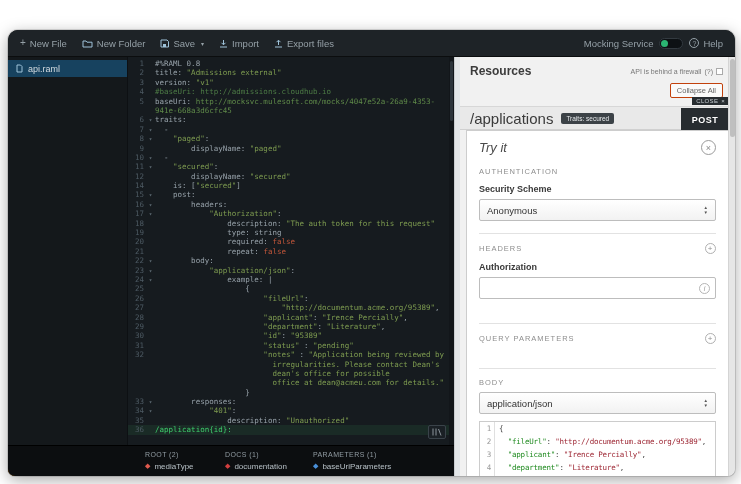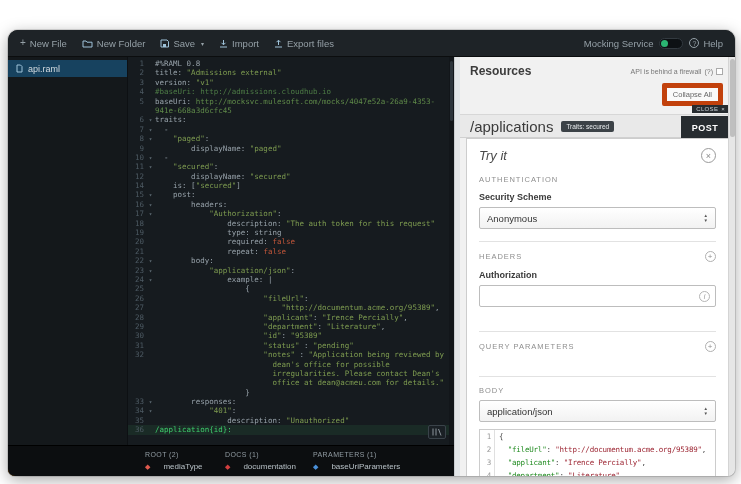--- a/index.html
+++ b/index.html
@@ -43,34 +43,34 @@
   .crow.hl{background:rgba(63,208,109,.09);}
   .edbook{position:absolute;right:8px;bottom:6px;width:18px;height:14px;border:1px solid #3a434a;border-radius:2px;
     color:#8a949b;display:flex;align-items:center;justify-content:center;background:#1a2025;}
   .edscroll{position:absolute;right:0;top:0;bottom:0;width:5px;background:#12161a;}
   .edthumb{position:absolute;left:1px;top:4px;width:3px;height:60px;background:#2c343b;border-radius:2px;}
 
   
   .footer{height:31px;flex:0 0 31px;background:#0c0e10;border-top:1px solid #000;padding:5px 0 0 137px;}
   .frow{display:grid;grid-template-columns:80px 88px auto;}
   .ftab{font-size:7px;color:#929ca3;letter-spacing:.4px;}
-  .fitem{display:flex;align-items:center;gap:13px;font-size:8px;color:#b7c0c6;margin-top:4px;}
+  .fitem{display:flex;align-items:flex-start;gap:4px;font-size:8px;color:#b7c0c6;margin-top:4px;}
   .dia{font-size:7px;line-height:1;}
 
   .splitter{width:6px;flex:0 0 6px;background:#e3e6e8;border-left:1px solid #c9cdd0;}
 
   
   .panel{flex:1;background:#f1f1f1;position:relative;display:flex;flex-direction:column;min-width:0;}
   .phead{padding:7px 12px 4px 10px;}
   .prow1{display:flex;align-items:center;justify-content:space-between;}
   .ptitle{font-size:12px;font-weight:bold;color:#3c3c3c;}
   .firewall{display:flex;align-items:center;gap:3px;font-size:7px;color:#777;}
   .cbx{width:7px;height:7px;border:1px solid #aaa;background:#fff;display:inline-block;}
   .prow2{display:flex;justify-content:flex-end;margin-top:5px;}
-  .collapse{font-size:7.5px;color:#666;background:#fafafa;border:5px solid #c2410c;border-radius:2px;
+  .collapse{font-size:7.5px;color:#666;background:#fafafa;border:1px solid #c2410c;border-radius:2px;
     padding:2px 6px;font-family:inherit;cursor:pointer;}
 
   .resource{height:24px;background:#e9e9e9;border-top:1px solid #d7d7d7;border-bottom:1px solid #d0d0d0;
     display:flex;align-items:center;padding:0 10px;position:relative;margin-top:4px;}
   .rpath{font-size:15px;color:#3a3a3a;}
   .rbadge{margin-left:8px;background:#3c4247;color:#e8ebed;font-size:6.5px;padding:2px 5px;border-radius:2px;}
   .closechip{position:absolute;right:6px;top:-10px;background:#272c30;color:#c9d0d5;font-size:6px;
     padding:1px 4px;letter-spacing:.3px;display:flex;gap:3px;align-items:center;}
   .posttab{position:absolute;right:6px;top:1px;width:48px;height:23px;background:#272c30;color:#fff;
     font-size:9px;font-weight:bold;display:flex;align-items:center;justify-content:center;letter-spacing:.5px;}
@@ -204,22 +204,22 @@
               <div class="crow"><span class="gut">23</span><span class="fold">▾</span><span class="ct"><span class="st">            "application/json"</span><span class="pl">:</span></span></div>
               <div class="crow"><span class="gut">24</span><span class="fold">▾</span><span class="ct"><span class="pl">                example: |</span></span></div>
               <div class="crow"><span class="gut">25</span><span class="fold"></span><span class="ct"><span class="pl">                    {</span></span></div>
               <div class="crow"><span class="gut">26</span><span class="fold"></span><span class="ct"><span class="st">                        "fileUrl"</span><span class="pl">:</span></span></div>
               <div class="crow"><span class="gut">27</span><span class="fold"></span><span class="ct"><span class="st">                            "http://documentum.acme.org/95389"</span><span class="pl">,</span></span></div>
               <div class="crow"><span class="gut">28</span><span class="fold"></span><span class="ct"><span class="st">                        "applicant"</span><span class="pl">: </span><span class="st">"Irence Percially"</span><span class="pl">,</span></span></div>
               <div class="crow"><span class="gut">29</span><span class="fold"></span><span class="ct"><span class="st">                        "department"</span><span class="pl">: </span><span class="st">"Literature"</span><span class="pl">,</span></span></div>
               <div class="crow"><span class="gut">30</span><span class="fold"></span><span class="ct"><span class="st">                        "id"</span><span class="pl">: </span><span class="st">"95389"</span></span></div>
               <div class="crow"><span class="gut">31</span><span class="fold"></span><span class="ct"><span class="st">                        "status"</span><span class="pl"> : </span><span class="st">"pending"</span></span></div>
               <div class="crow"><span class="gut">32</span><span class="fold"></span><span class="ct"><span class="st">                        "notes"</span><span class="pl"> : </span><span class="st">"Application being reviewed by</span></span></div>
+              <div class="crow"><span class="gut"></span><span class="fold"></span><span class="ct"><span class="st">                          irregularities. Please contact Dean's</span></span></div>
               <div class="crow"><span class="gut"></span><span class="fold"></span><span class="ct"><span class="st">                          dean's office for possible</span></span></div>
-              <div class="crow"><span class="gut"></span><span class="fold"></span><span class="ct"><span class="st">                          irregularities. Please contact Dean's</span></span></div>
               <div class="crow"><span class="gut"></span><span class="fold"></span><span class="ct"><span class="st">                          office at dean@acmeu.com for details."</span></span></div>
               <div class="crow"><span class="gut"></span><span class="fold"></span><span class="ct"><span class="pl">                    }</span></span></div>
               <div class="crow"><span class="gut">33</span><span class="fold">▾</span><span class="ct"><span class="pl">        responses:</span></span></div>
               <div class="crow"><span class="gut">34</span><span class="fold">▾</span><span class="ct"><span class="st">            "401"</span><span class="pl">:</span></span></div>
               <div class="crow"><span class="gut">35</span><span class="fold"></span><span class="ct"><span class="pl">                description: </span><span class="st">"Unauthorized"</span></span></div>
               <div class="crow hl"><span class="gut">36</span><span class="fold"></span><span class="ct"><span class="sel">/application{id}:</span></span></div>
             </div>
           <div class="edbook">
             <svg width="10" height="8" viewBox="0 0 10 8">
                 <path d="M1 .5v7M4 .5v7M6.5 1l2.5 6.5" fill="none" stroke="currentColor"></path>

